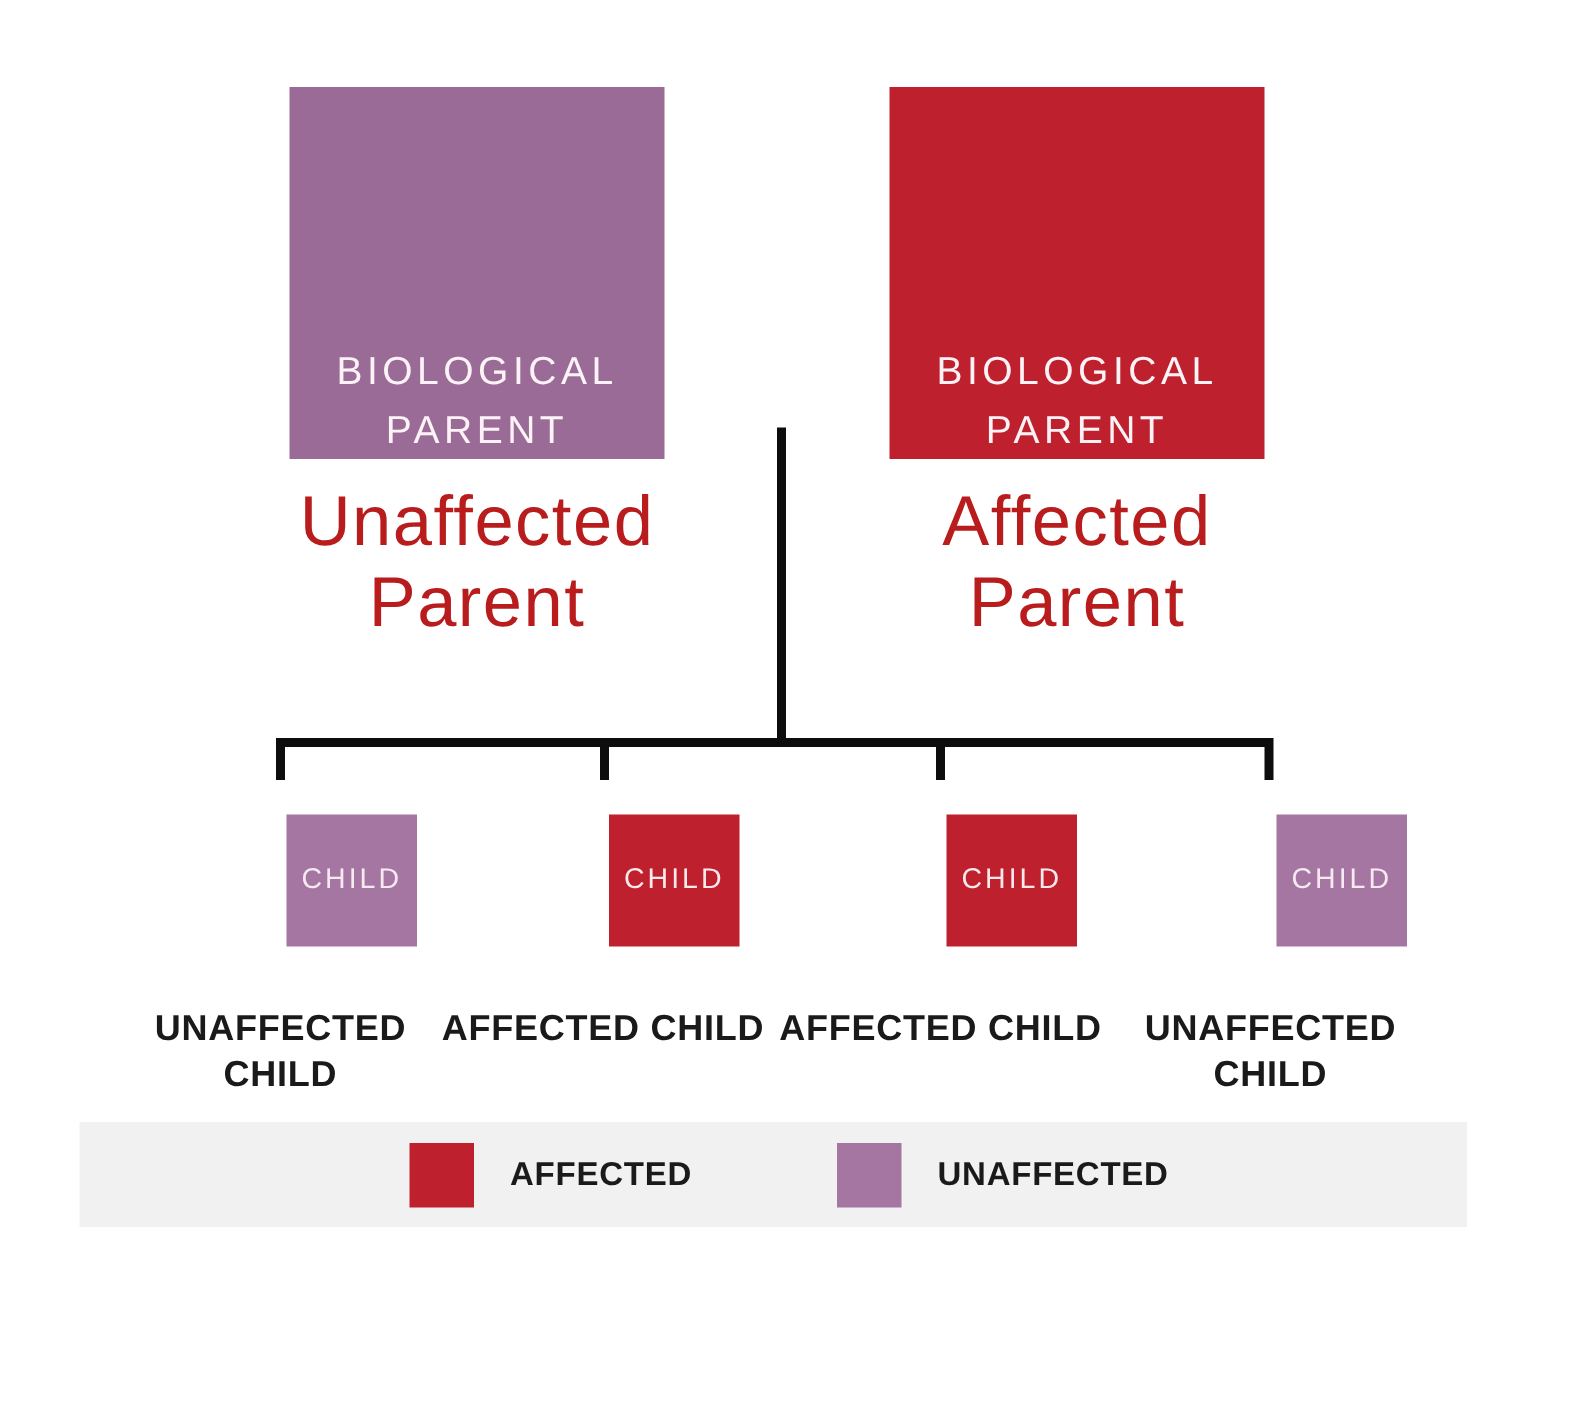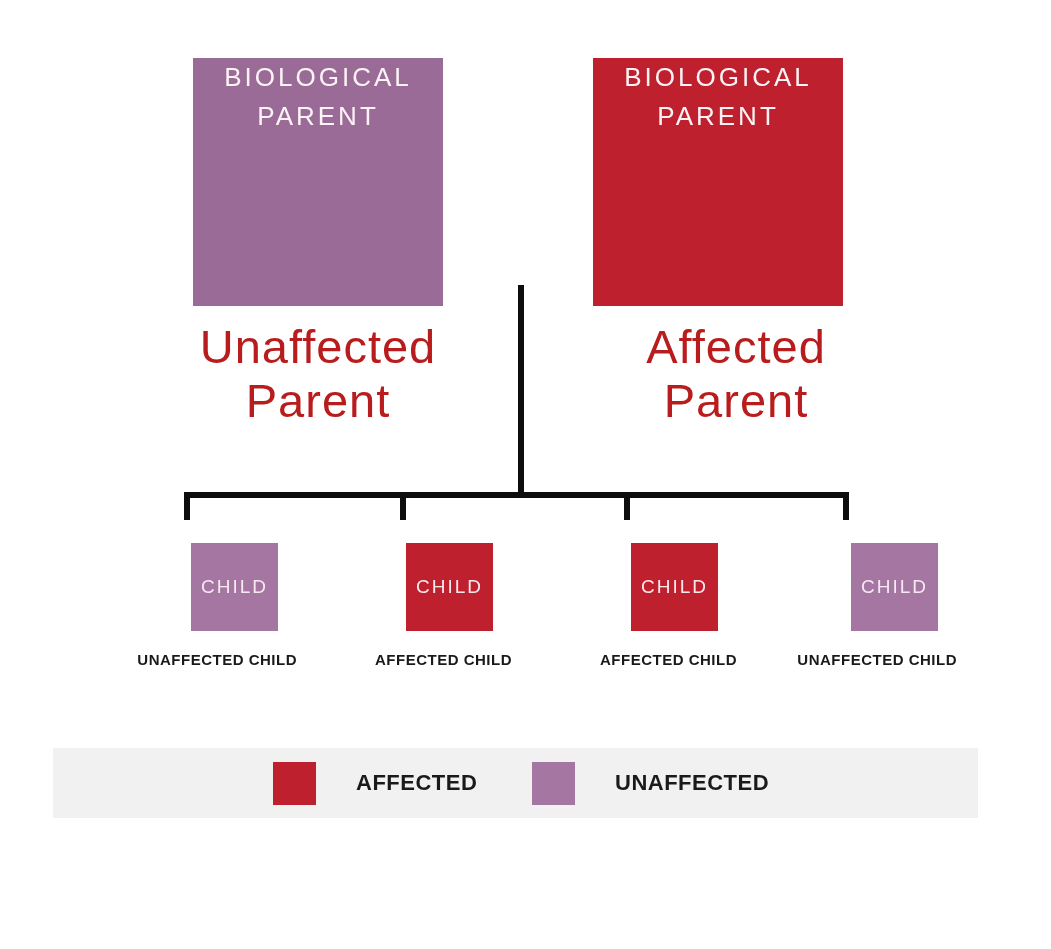--- a/index.html
+++ b/index.html
@@ -6,37 +6,37 @@
   .stage{
     position:relative;
     width:1051px;height:949px;
     background:#ffffff;
     font-family:"Liberation Sans", sans-serif;
     overflow:hidden;
   }
   
   .parent-box{
     position:absolute;top:58px;width:250px;height:248px;
-    display:flex;align-items:flex-start;justify-content:center;
+    display:flex;align-items:flex-end;justify-content:center;
   }
   .parent-box.unaffected{left:193px;background:#9a6b97;}
   .parent-box.affected{left:593px;background:#be202e;}
   .parent-box .box-label{
     color:#fdf3f6;font-size:26px;font-weight:300;
     letter-spacing:3px;line-height:39px;text-align:center;
     width:230px;
   }
   
   .parent-status{
     position:absolute;top:320px;width:250px;
     text-align:center;color:#b91c1c;
     font-size:47px;font-weight:300;line-height:54px;letter-spacing:1px;
   }
   .parent-status.left{left:193px;}
-  .parent-status.right{left:611px;}
+  .parent-status.right{left:593px;}
   
   .line{position:absolute;background:#0d0d0d;}
   .v-trunk{left:518px;top:285px;width:6px;height:210px;}
   .h-bar{left:184px;top:492px;width:664px;height:6px;}
   .drop{width:6px;height:28px;top:492px;}
   .drop.d1{left:184px;}
   .drop.d2{left:400px;}
   .drop.d3{left:624px;}
   .drop.d4{left:843px;}
   
@@ -49,39 +49,39 @@
   .child-box.c1{left:143px;}
   .child-box.c2{left:358px;}
   .child-box.c3{left:583px;}
   .child-box.c4{left:803px;}
   .child-box .box-label{
     color:#f6e9f2;font-size:19px;font-weight:300;letter-spacing:2px;
   }
   .child-box.affected .box-label{color:#fbe9ec;}
   
   .child-status{
-    position:absolute;top:644px;width:220px;
-    text-align:right;color:#1a1a1a;
-    font-size:15px;font-weight:800;line-height:31px;letter-spacing:0.5px;
+    position:absolute;top:670px;width:220px;
+    text-align:center;color:#1a1a1a;
+    font-size:24px;font-weight:800;line-height:31px;letter-spacing:0.5px;
   }
   .child-status.s1{left:77px;}
   .child-status.s2{left:292px;}
   .child-status.s3{left:517px;}
   .child-status.s4{left:737px;}
   
   .legend-band{
     position:absolute;left:53px;top:748px;width:925px;height:70px;
     background:#f1f1f2;
   }
   .legend-item{
     position:absolute;top:0;height:70px;
-    display:flex;align-items:center;gap:40px;
+    display:flex;align-items:center;gap:24px;
   }
   .legend-item.affected{left:220px;}
-  .legend-item.unaffected{left:479px;}
+  .legend-item.unaffected{left:505px;}
   .legend-swatch{width:43px;height:43px;flex:0 0 auto;}
   .legend-swatch.affected{background:#be202e;}
   .legend-swatch.unaffected{background:#a576a2;}
   .legend-label{
     color:#1a1a1a;font-size:22px;font-weight:800;letter-spacing:0.5px;
   }
 </style>
 </head>
 <body>
 

